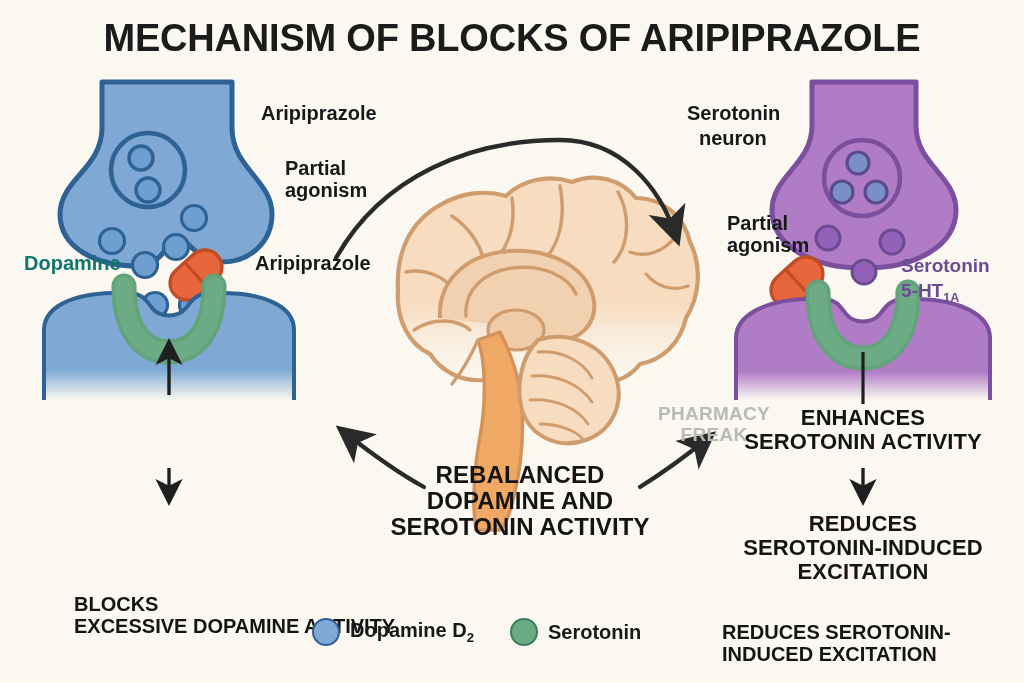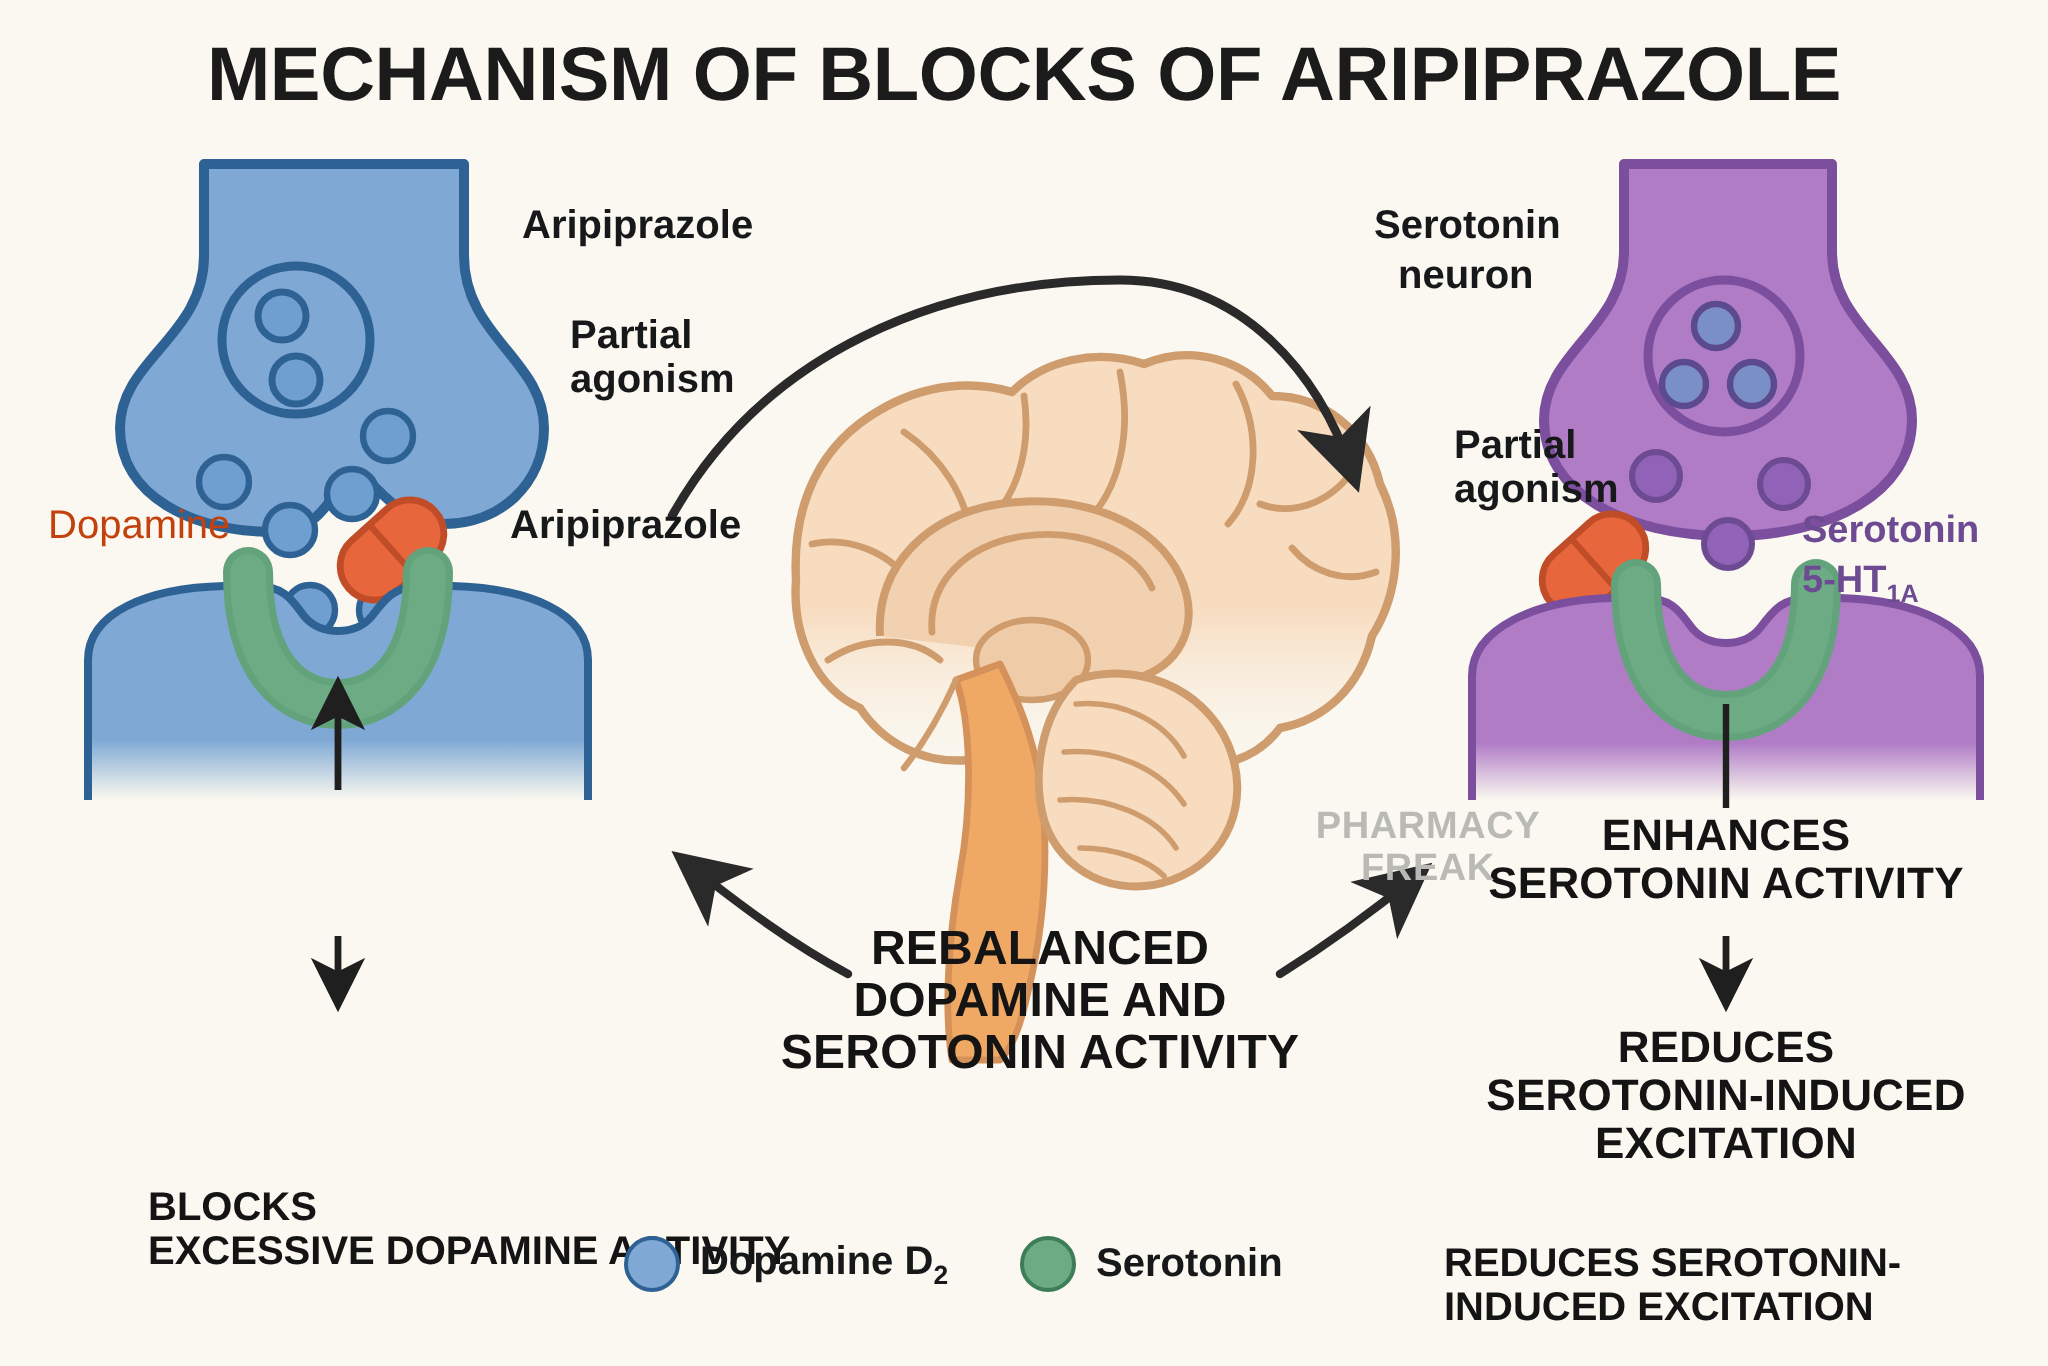--- a/index.html
+++ b/index.html
@@ -37,22 +37,22 @@
     color: #1b1b1b;
   }
   .lbl {
     font-size: 20px;
     font-weight: 700;
     color: #17181a;
     padding-left: 27px;
   }
   .lbl-blue {
     font-size: 20px;
-    font-weight: 400;
-    color: #c2410c;
+    font-weight: 700;
+    color: #0f766e;
   }
   .lbl-purple {
     font-size: 19px;
     font-weight: 700;
     color: #6c4b93;
   }
   .caps {
     font-size: 22px;
     font-weight: 800;
     letter-spacing: 0.1px;

